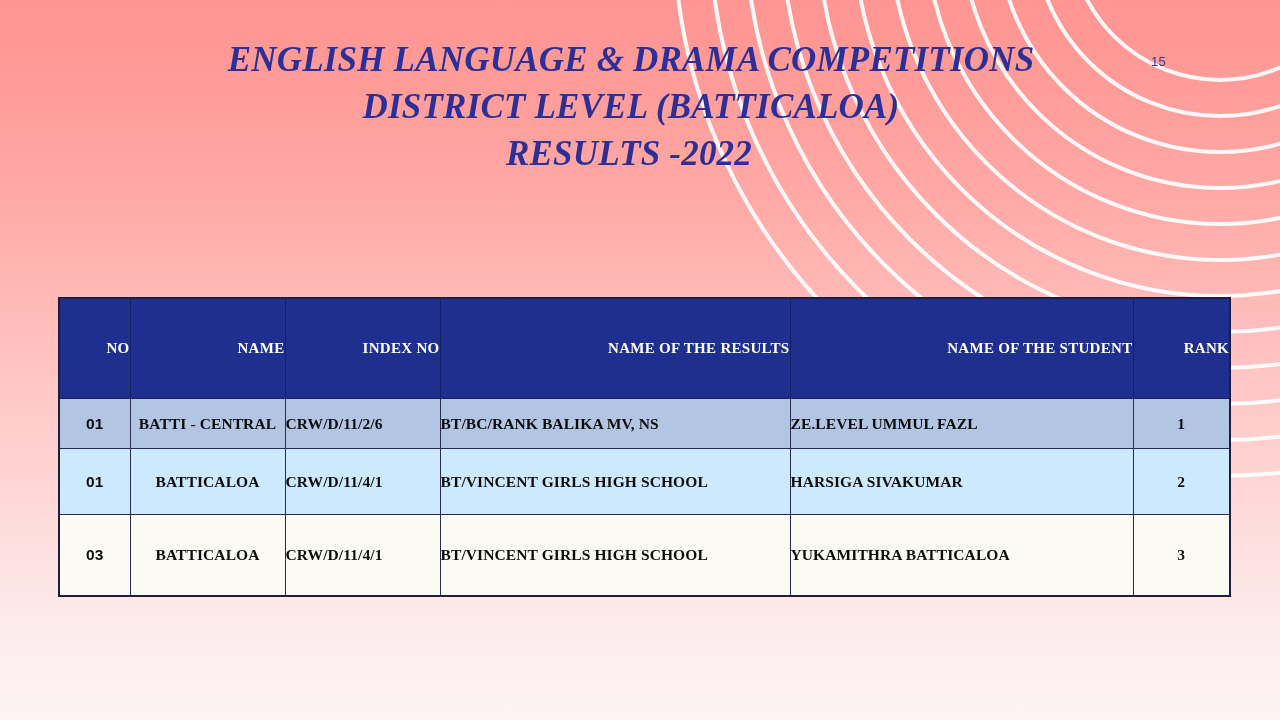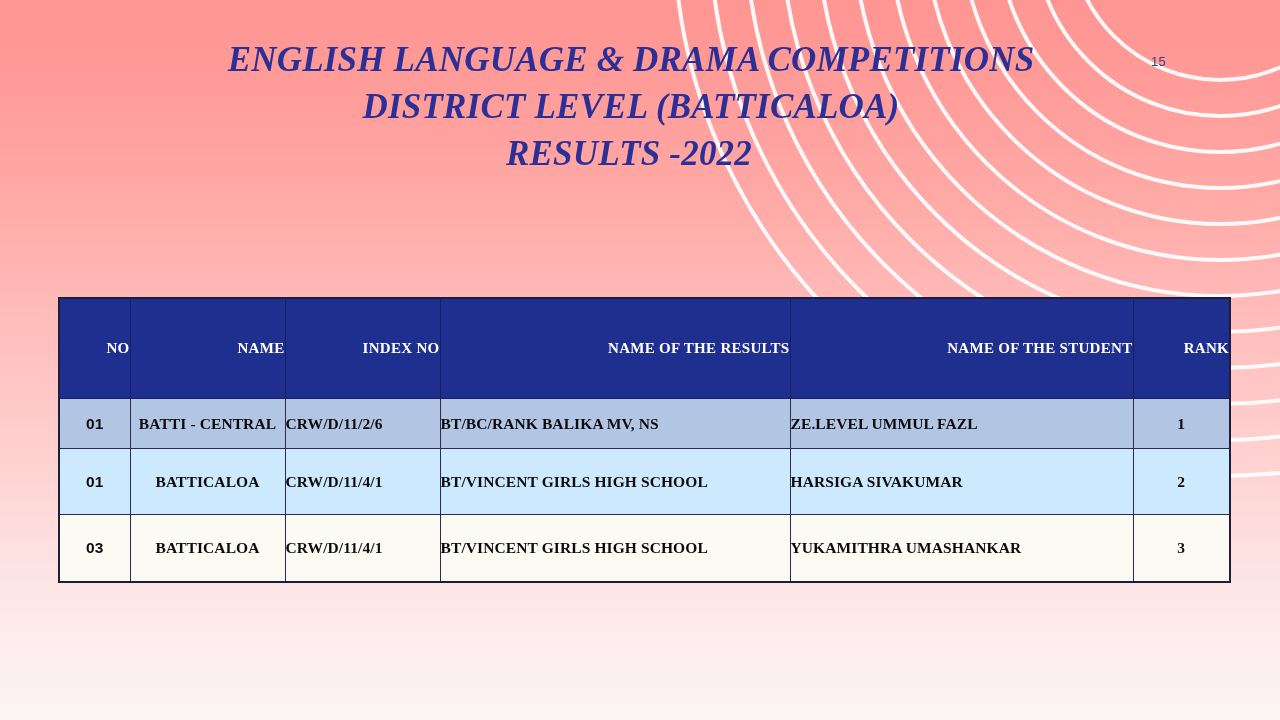--- a/index.html
+++ b/index.html
@@ -122,21 +122,21 @@
     border-color: #15205e;
   }
 
   
   #results-table tbody tr.r1 td { background: #b2c5e3; }
   #results-table tbody tr.r2 td { background: #cde9fd; }
   #results-table tbody tr.r3 td { background: #fcfbf3; }
 
   #results-table tbody tr.r1 { height: 50px; margin-top: 22px; }
   #results-table tbody tr.r2 { height: 66px; }
-  #results-table tbody tr.r3 { height: 67px; }
+  #results-table tbody tr.r3 { height: 81px; }
 
   #results-table tbody td {
     color: #0c0c0c;
     font-size: 15.5px;
     font-weight: bold;
     letter-spacing: .1px;
   }
 
   td.cell-no {
     text-align: center;
@@ -236,19 +236,19 @@
         <td class="cell-index">CRW/D/11/4/1</td>
         <td class="cell-school">BT/VINCENT GIRLS HIGH SCHOOL</td>
         <td class="cell-student">HARSIGA SIVAKUMAR</td>
         <td class="cell-rank">2</td>
       </tr>
       <tr class="r3">
         <td class="cell-no">03</td>
         <td class="cell-zone">BATTICALOA</td>
         <td class="cell-index">CRW/D/11/4/1</td>
         <td class="cell-school">BT/VINCENT GIRLS HIGH SCHOOL</td>
-        <td class="cell-student">YUKAMITHRA UMASHANKAR</td>
+        <td class="cell-student">YUKAMITHRA BATTICALOA</td>
         <td class="cell-rank">3</td>
       </tr>
     </tbody>
   </table>
 
 </div>
 
 </body></html>

